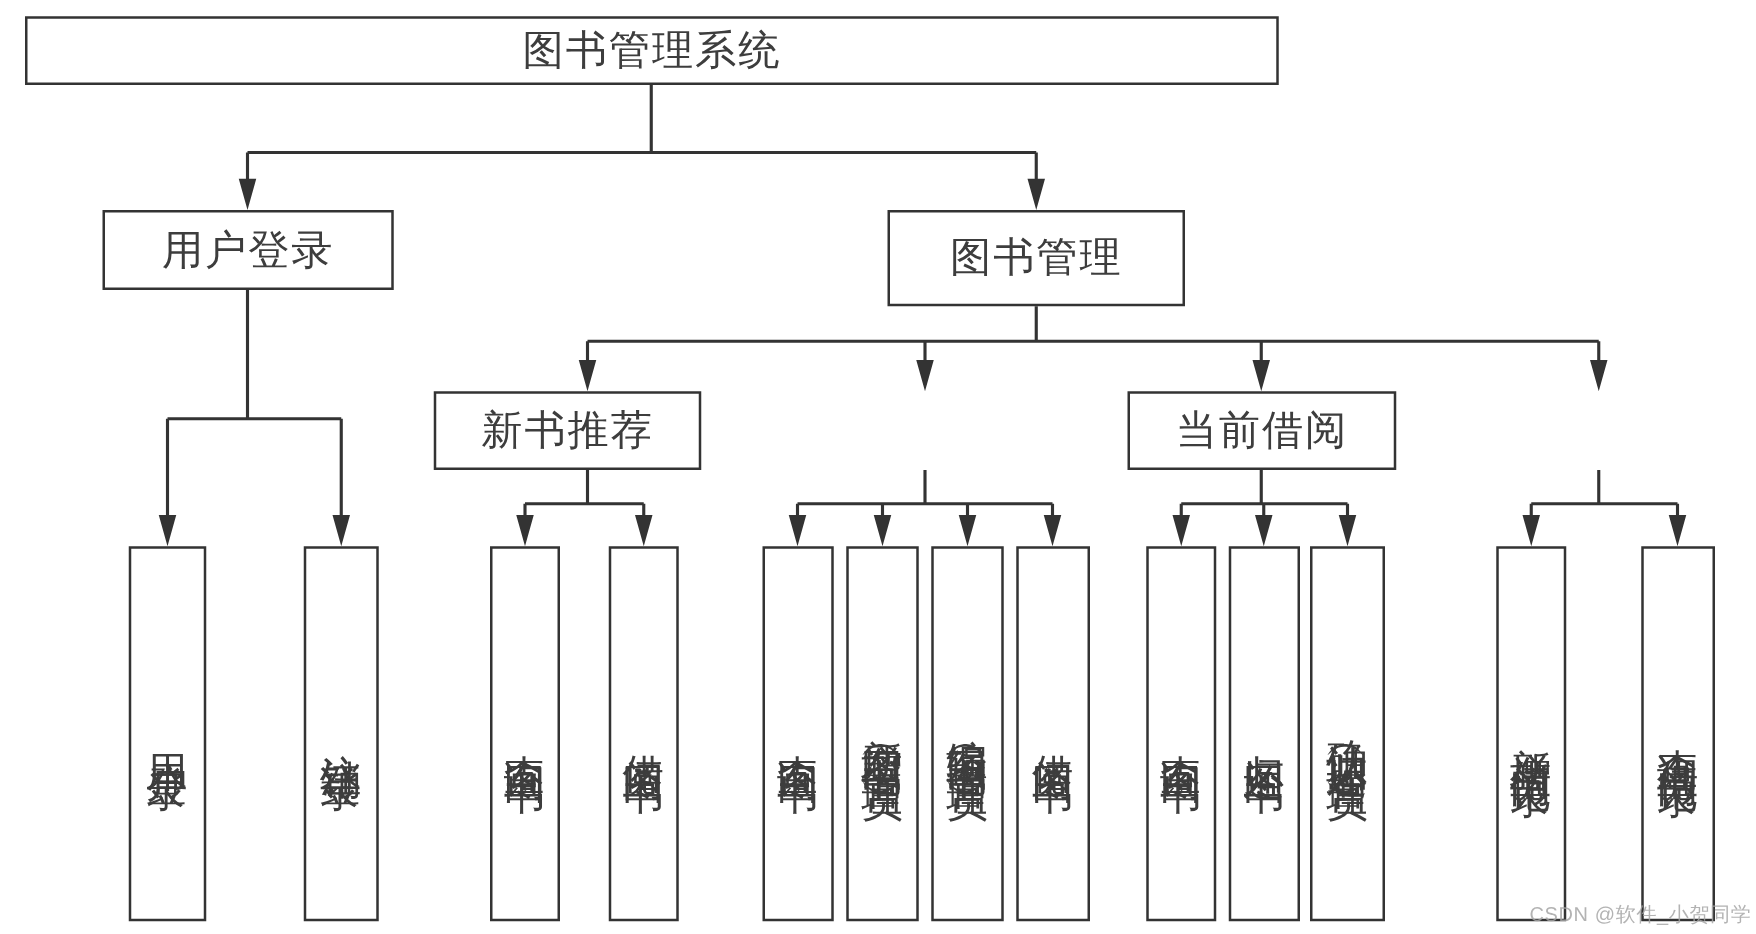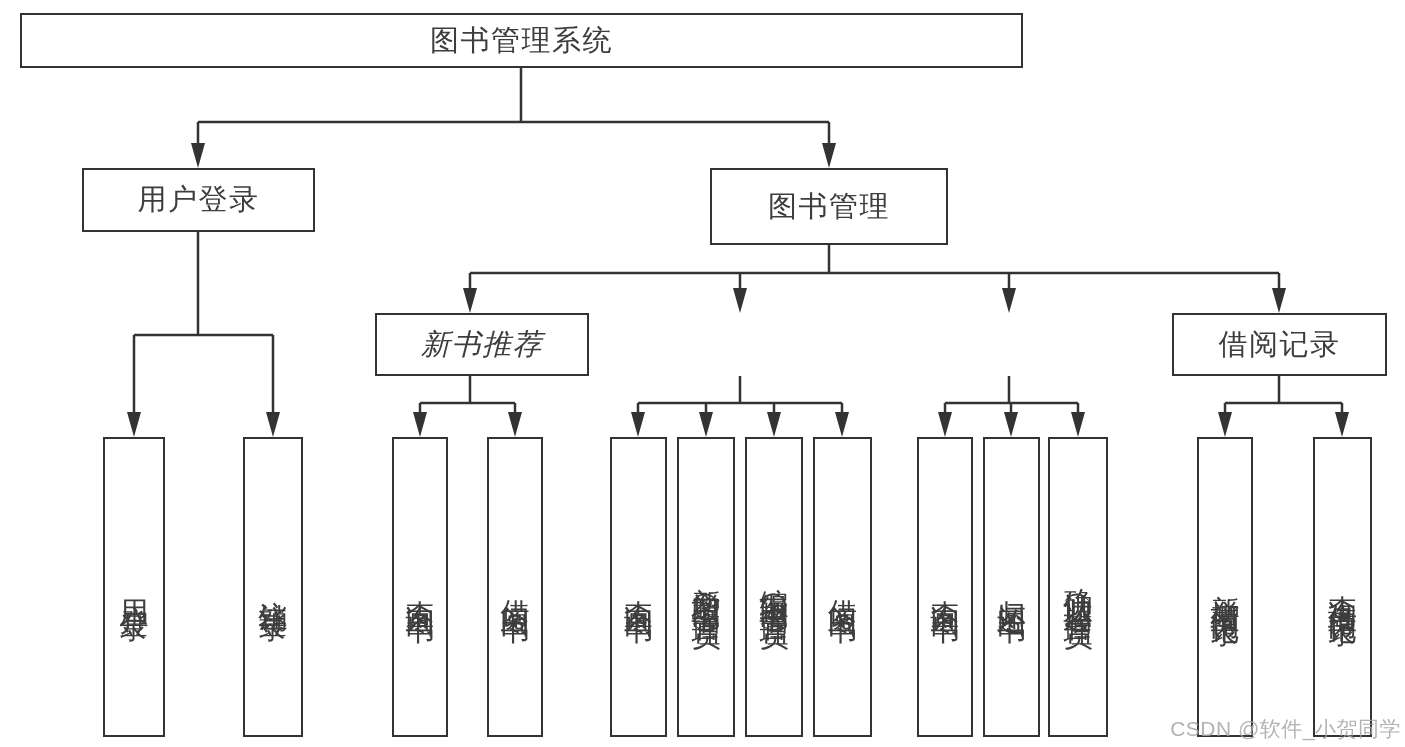--- a/index.html
+++ b/index.html
@@ -24,35 +24,35 @@
   }
   .box {
     position: absolute;
     box-sizing: border-box;
     background: #ffffff;
     border: 2.5px solid #333333;
     color: #3d3d3d;
     display: flex;
     align-items: center;
     justify-content: center;
-    font-size: 29px;
+    font-size: 33px;
     letter-spacing: 1.5px;
     white-space: nowrap;
   }
   .leaf {
     writing-mode: vertical-rl;
     letter-spacing: 5px;
     line-height: 1;
     white-space: normal;
   }
   .watermark {
     position: absolute;
     right: 4px;
     bottom: 4px;
-    font-size: 21px;
+    font-size: 16px;
     color: rgba(166, 166, 166, 0.85);
     letter-spacing: 0.5px;
     pointer-events: none;
   }
 </style>
 </head>
 <body>
 
 <div class="stage">
 
@@ -76,22 +76,22 @@
              M938 412 H952 L945 437 Z  M1004 412 H1018 L1011 437 Z
              M1071 412 H1085 L1078 437 Z
              M1218 412 H1232 L1225 437 Z  M1335 412 H1349 L1342 437 Z" fill="#333333" stroke="none"></path>
   </svg>
 
   <div class="box" style="left:20px; top:13px; width:1003px; height:55px;">图书管理系统</div>
 
   <div class="box" style="left:82px; top:168px; width:233px; height:64px;">用户登录</div>
   <div class="box" style="left:710px; top:168px; width:238px; height:77px;">图书管理</div>
 
-  <div class="box" style="left:375px; top:313px; width:214px; height:63px;font-style:italic;">新书推荐</div>
-  <div class="box" style="left:1172px; top:313px; width:215px; height:63px;">借阅记录</div>
+  <div class="box" style="left:347px; top:313px; width:214px; height:63px;">新书推荐</div>
+  <div class="box" style="left:902px; top:313px; width:215px; height:63px;">当前借阅</div>
 
   <div class="box leaf" style="left:103px; top:437px; width:62px; height:300px;">用户登录</div>
   <div class="box leaf" style="left:243px; top:437px; width:60px; height:300px;">注销登录</div>
 
   <div class="box leaf" style="left:392px; top:437px; width:56px; height:300px;">查询图书</div>
   <div class="box leaf" style="left:487px; top:437px; width:56px; height:300px;">借阅图书</div>
 
   <div class="box leaf" style="left:610px; top:437px; width:57px; height:300px;">查询图书</div>
   <div class="box leaf" style="left:677px; top:437px; width:58px; height:300px;">新增图书（管理员）</div>
   <div class="box leaf" style="left:745px; top:437px; width:58px; height:300px;">编辑图书（管理员）</div>

